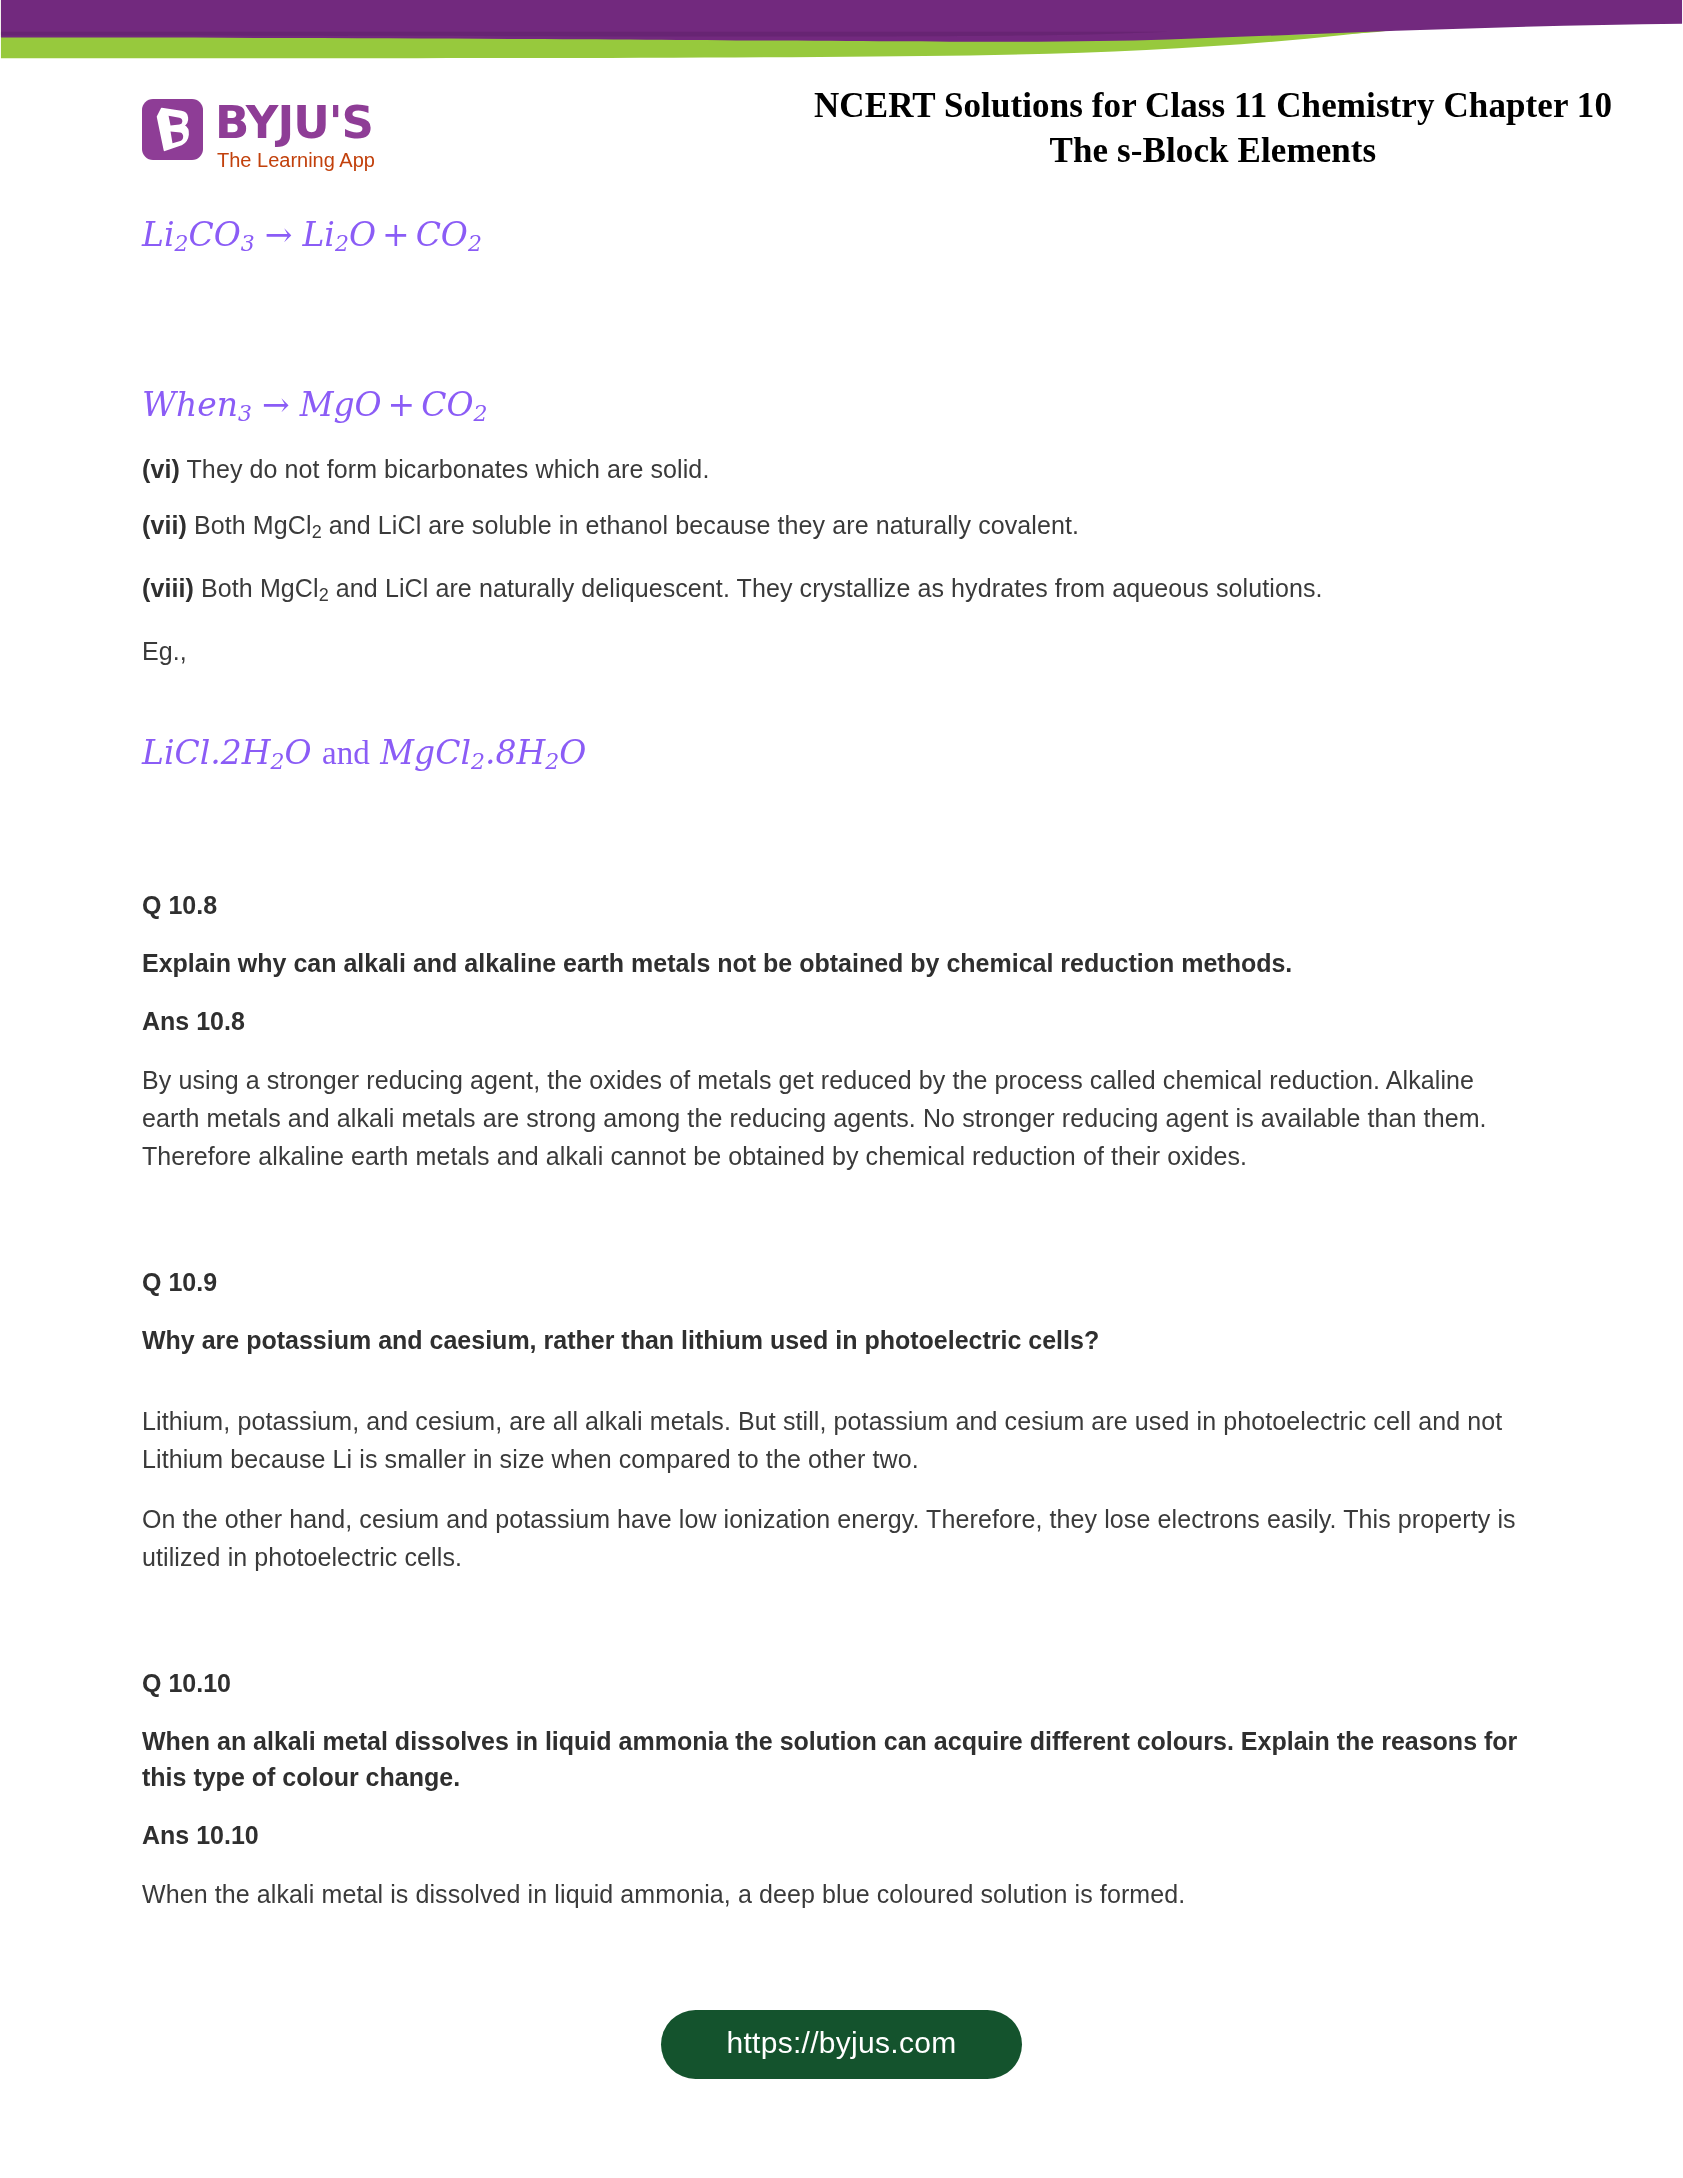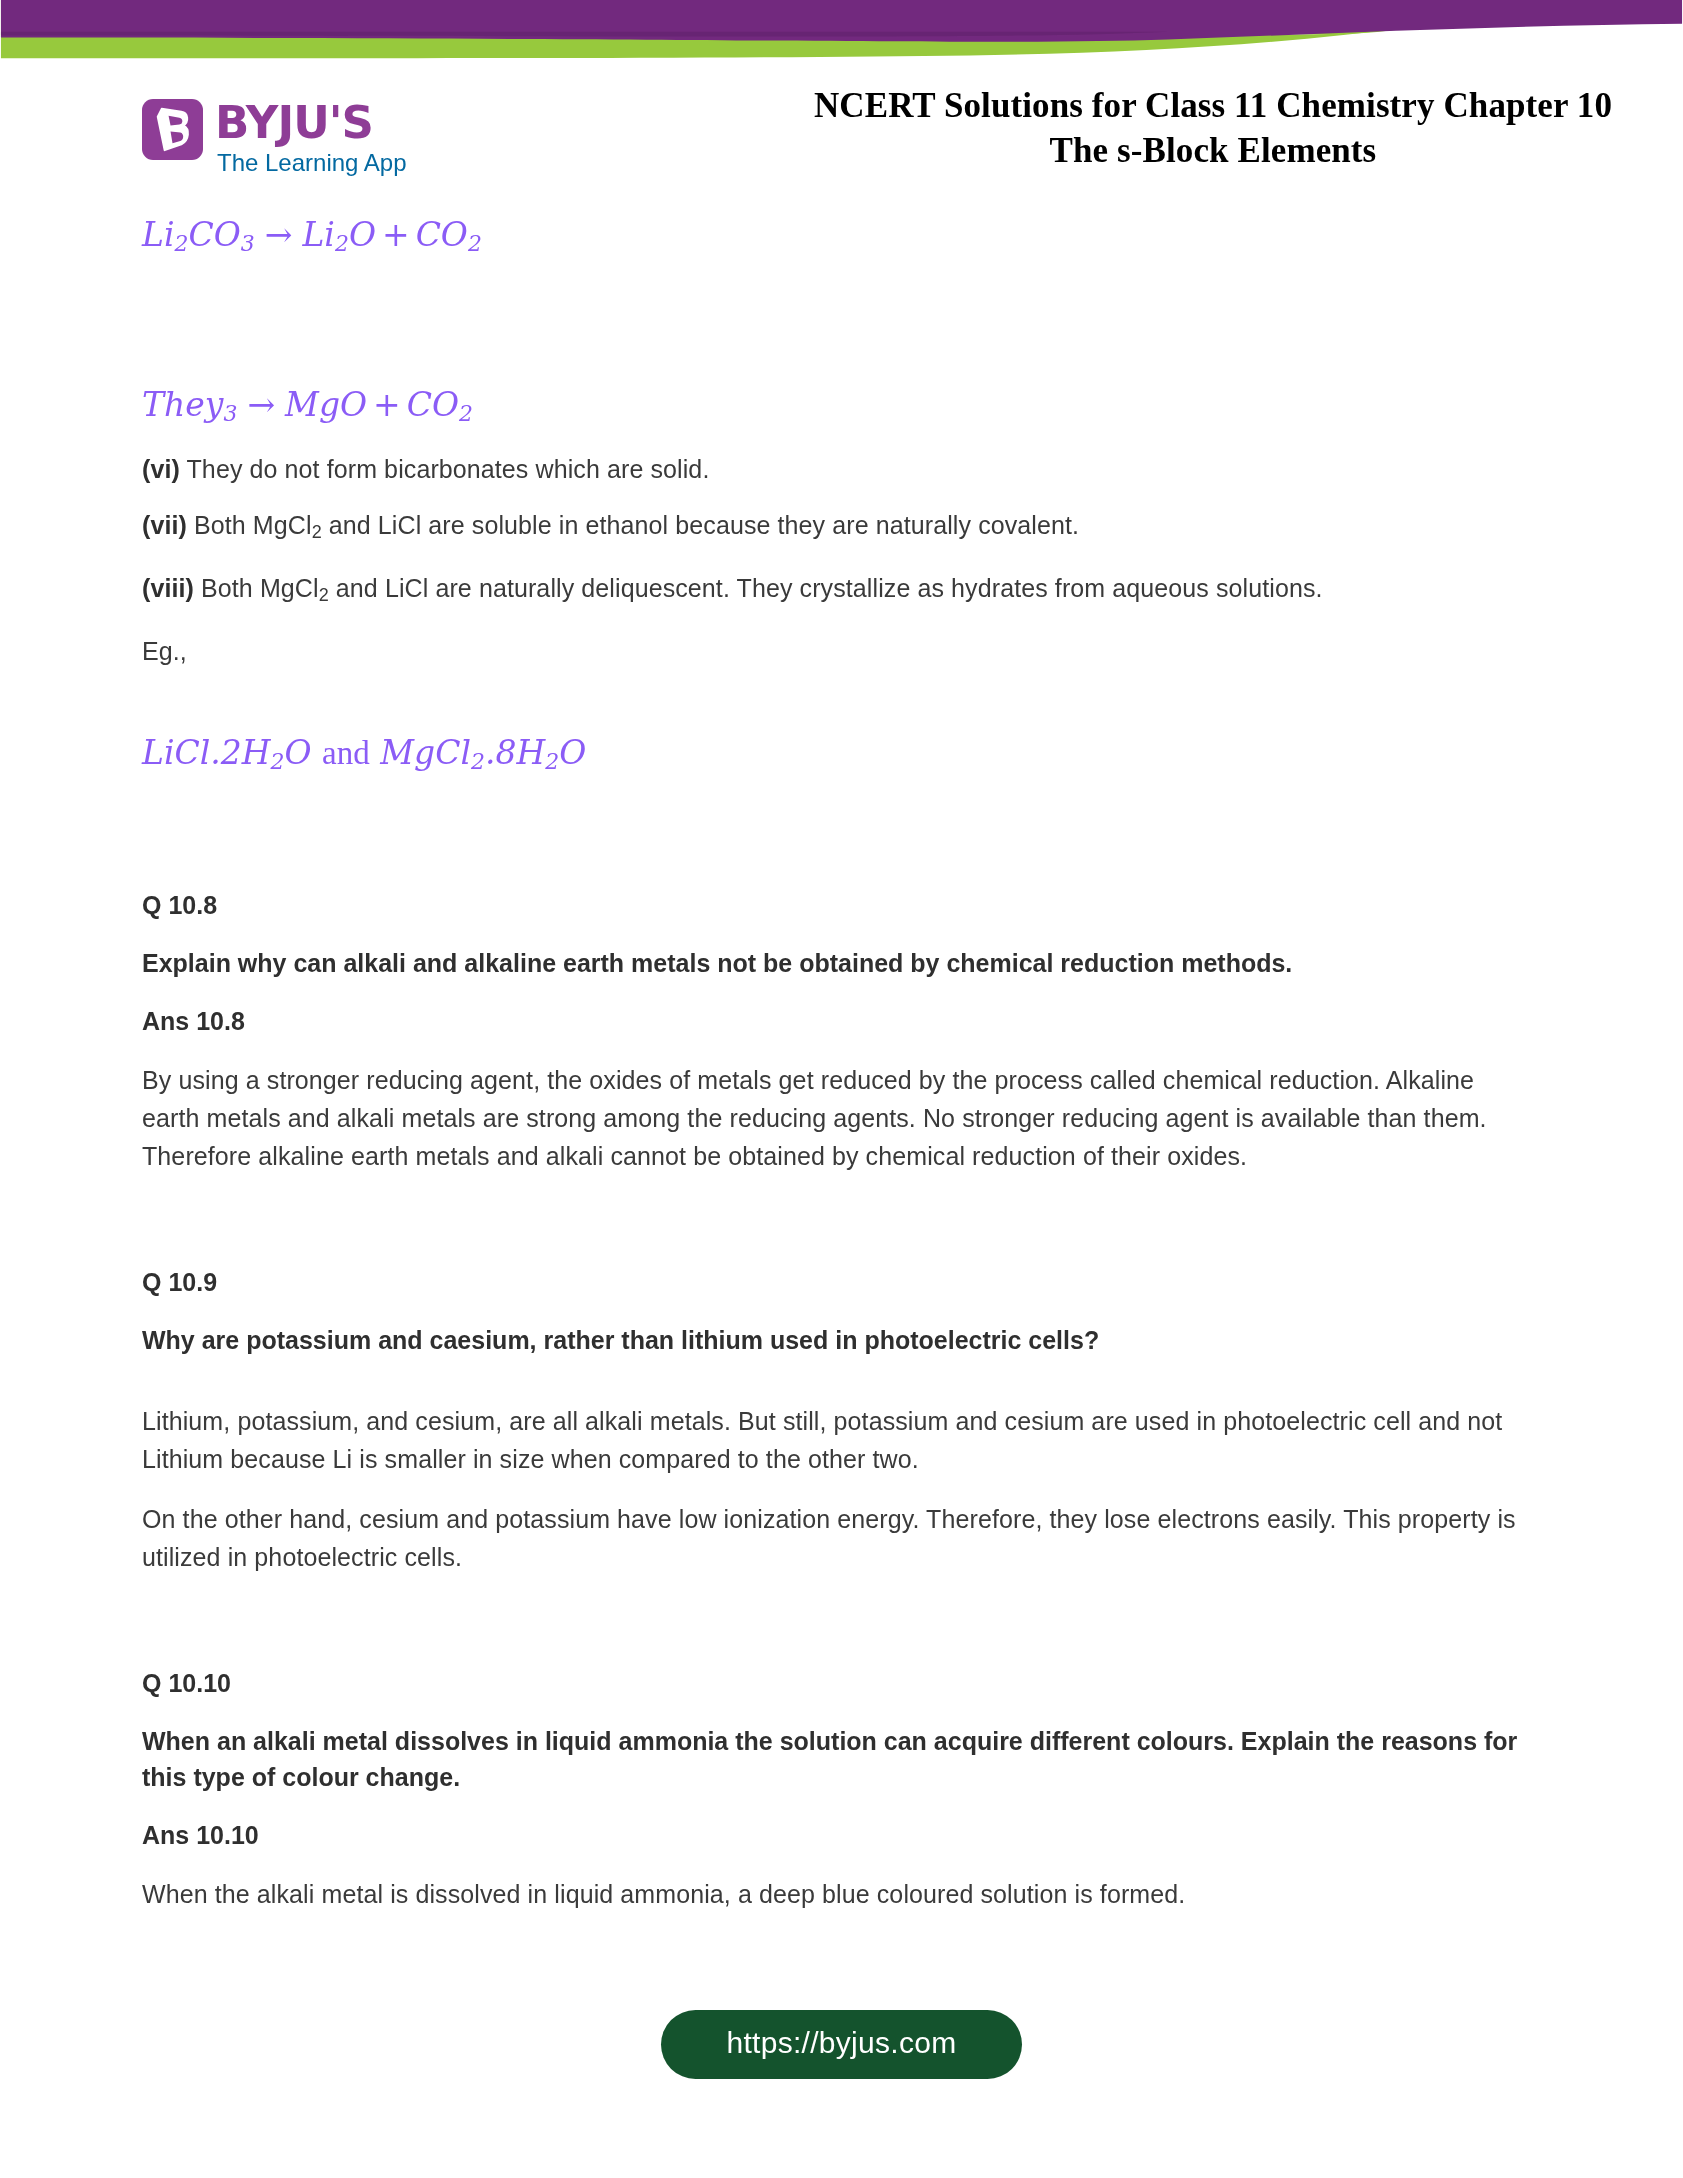--- a/index.html
+++ b/index.html
@@ -56,23 +56,23 @@
     font-size: 45px;
     letter-spacing: -1px;
     color: #8E3D96;
     line-height: 51px;
   }
   .logo-tagline {
     position: absolute;
     left: 75px;
     top: 50px;
     font-family: "Liberation Sans", sans-serif;
-    font-size: 24px;
+    font-size: 20px;
     font-weight: normal;
-    color: #0369a1;
+    color: #c2410c;
     letter-spacing: 0px;
   }
 
   .doc-title {
     position: absolute;
     right: 71px;
     top: 6px;
     text-align: center;
     font-family: "Liberation Serif", serif;
     font-weight: bold;
@@ -195,21 +195,21 @@
 <div class="content">
 
   <div class="eq">
     <span>Li</span><sub>2</sub><span>CO</span><sub>3</sub><span class="arrow">→</span><span>Li</span><sub>2</sub><span>O</span><span class="plus">+</span><span>CO</span><sub>2</sub>
   </div>
 
   <div class="sp-90"></div>
   <div class="sp-28"></div>
 
   <div class="eq">
-    <span>They</span><sub>3</sub><span class="arrow">→</span><span>MgO</span><span class="plus">+</span><span>CO</span><sub>2</sub>
+    <span>When</span><sub>3</sub><span class="arrow">→</span><span>MgO</span><span class="plus">+</span><span>CO</span><sub>2</sub>
   </div>
 
   <div class="sp-14"></div>
 
   <div class="para">
     <b>(vi)</b><span> They do not form bicarbonates which are solid.</span>
   </div>
 
   <div class="sp-18"></div>
 

